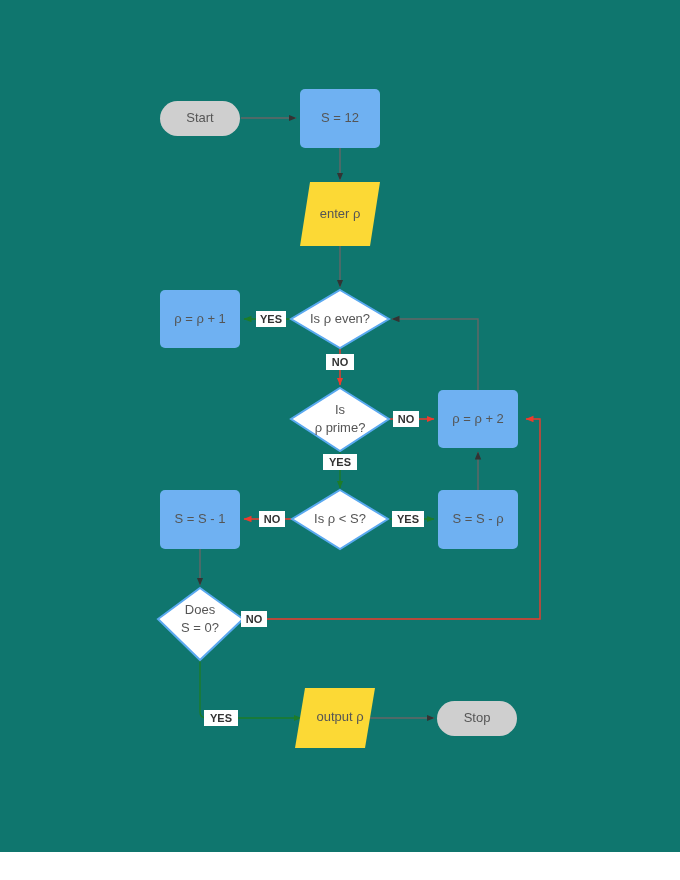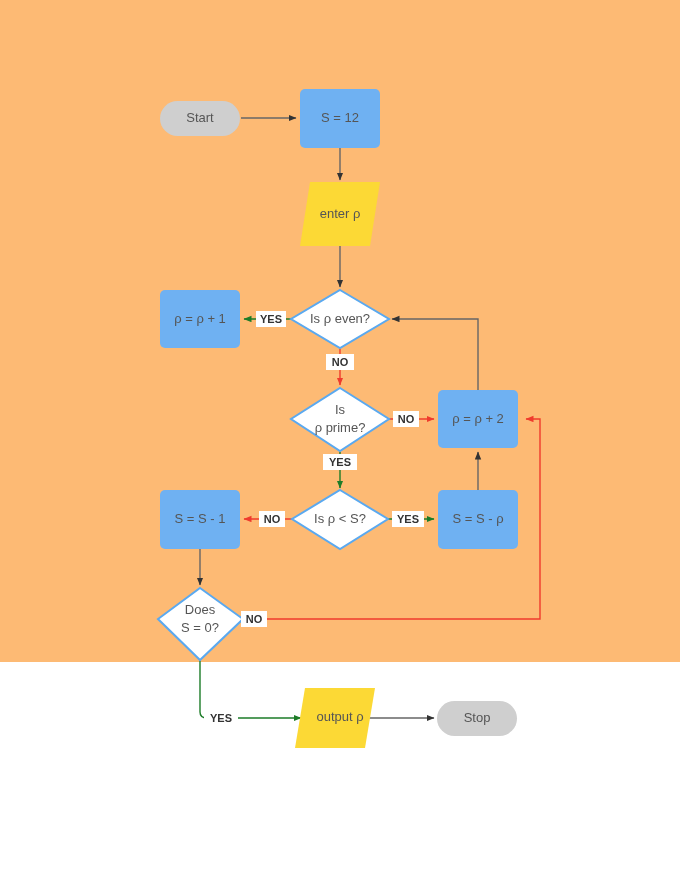--- a/index.html
+++ b/index.html
@@ -9,22 +9,22 @@
   }
   body {
     width: 680px;
     height: 880px;
     font-family: "Liberation Sans", sans-serif;
     overflow: hidden;
   }
   #flowchart-root {
     position: relative;
     width: 680px;
-    height: 662px;
-    background: #fdba74;
+    height: 852px;
+    background: #0f766e;
   }
   svg.chart-svg {
     display: block;
     width: 680px;
     height: 880px;
   }
   .node-label {
     font-family: "Liberation Sans", sans-serif;
     font-size: 13px;
     fill: #555555;

